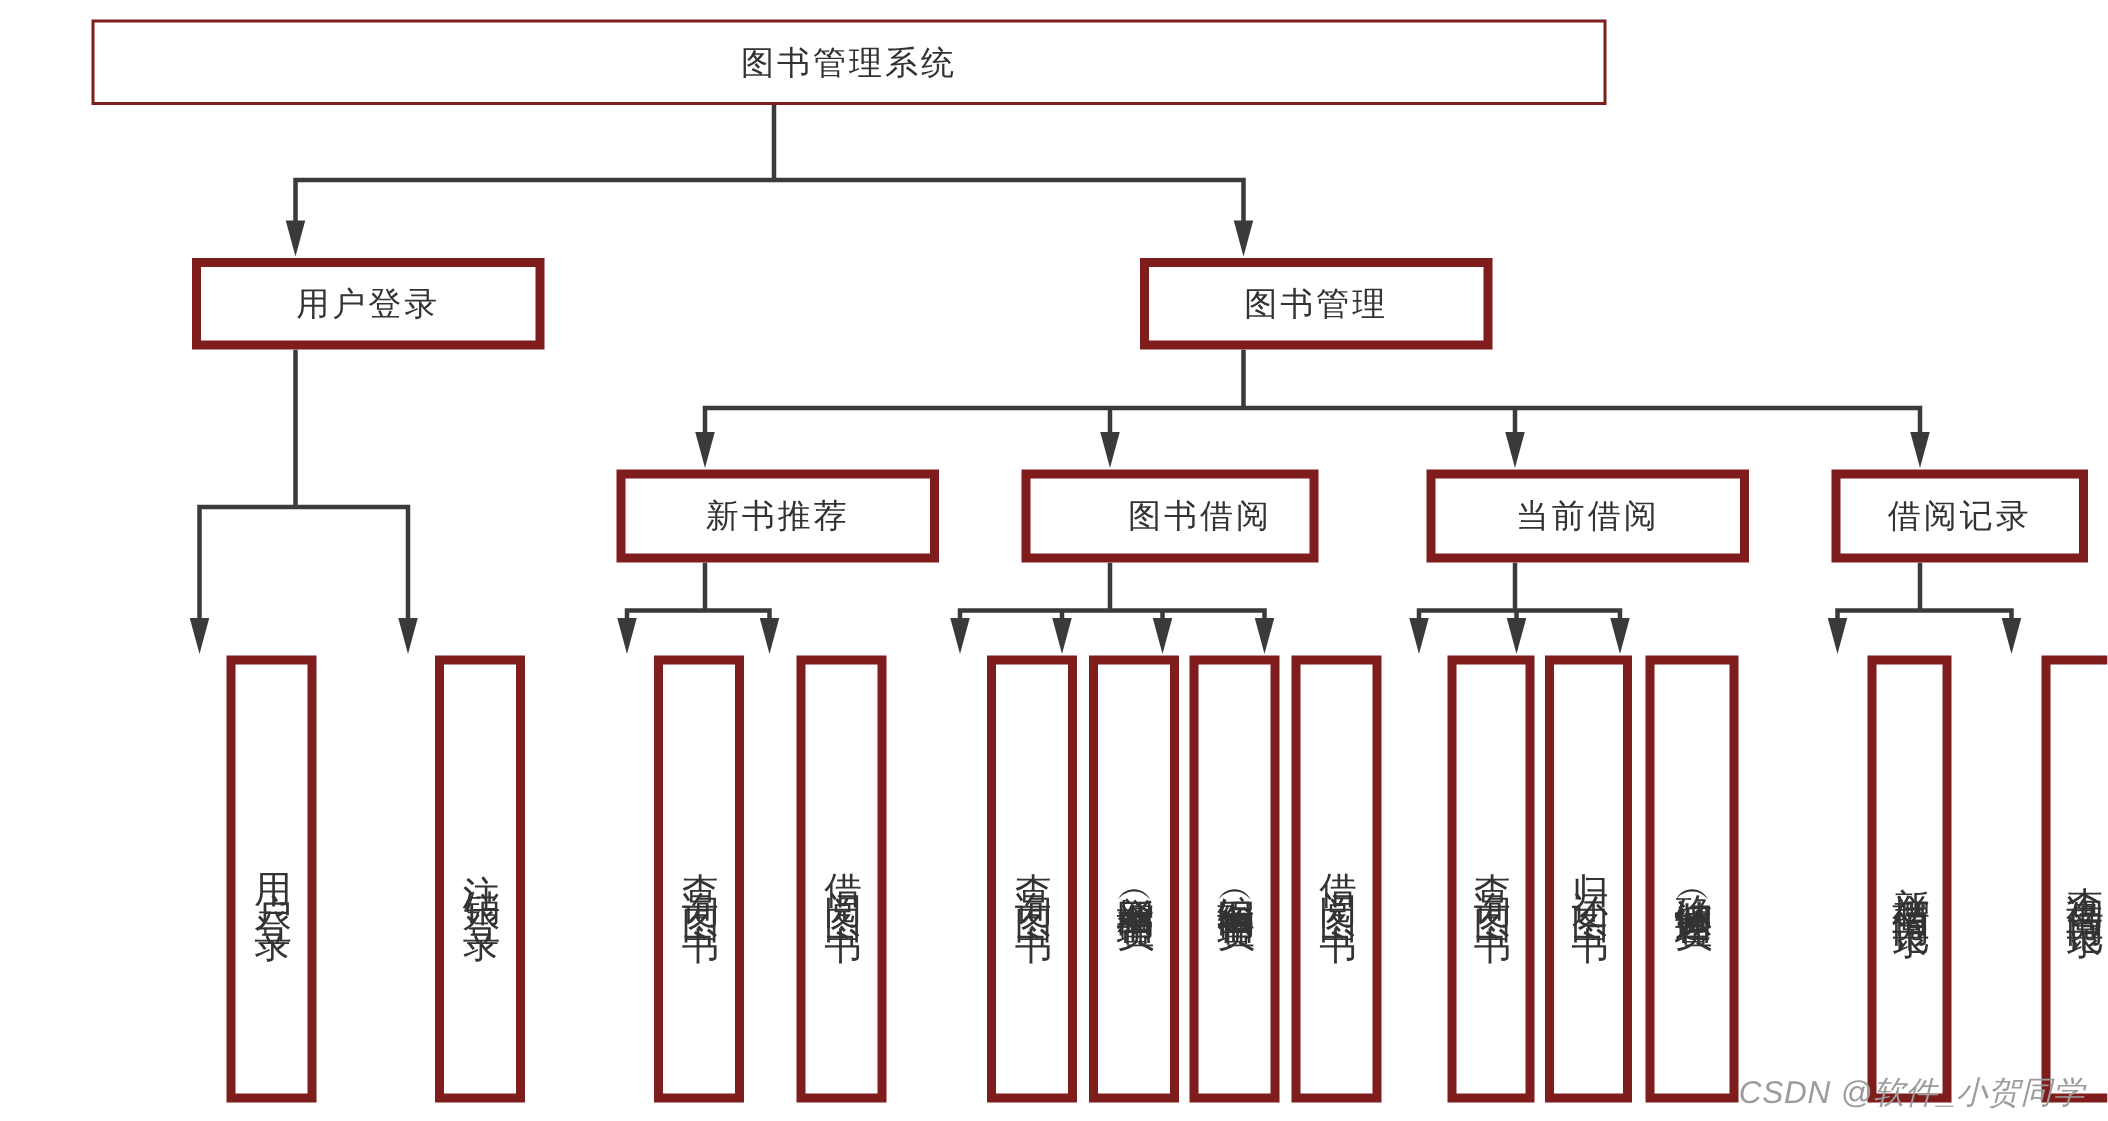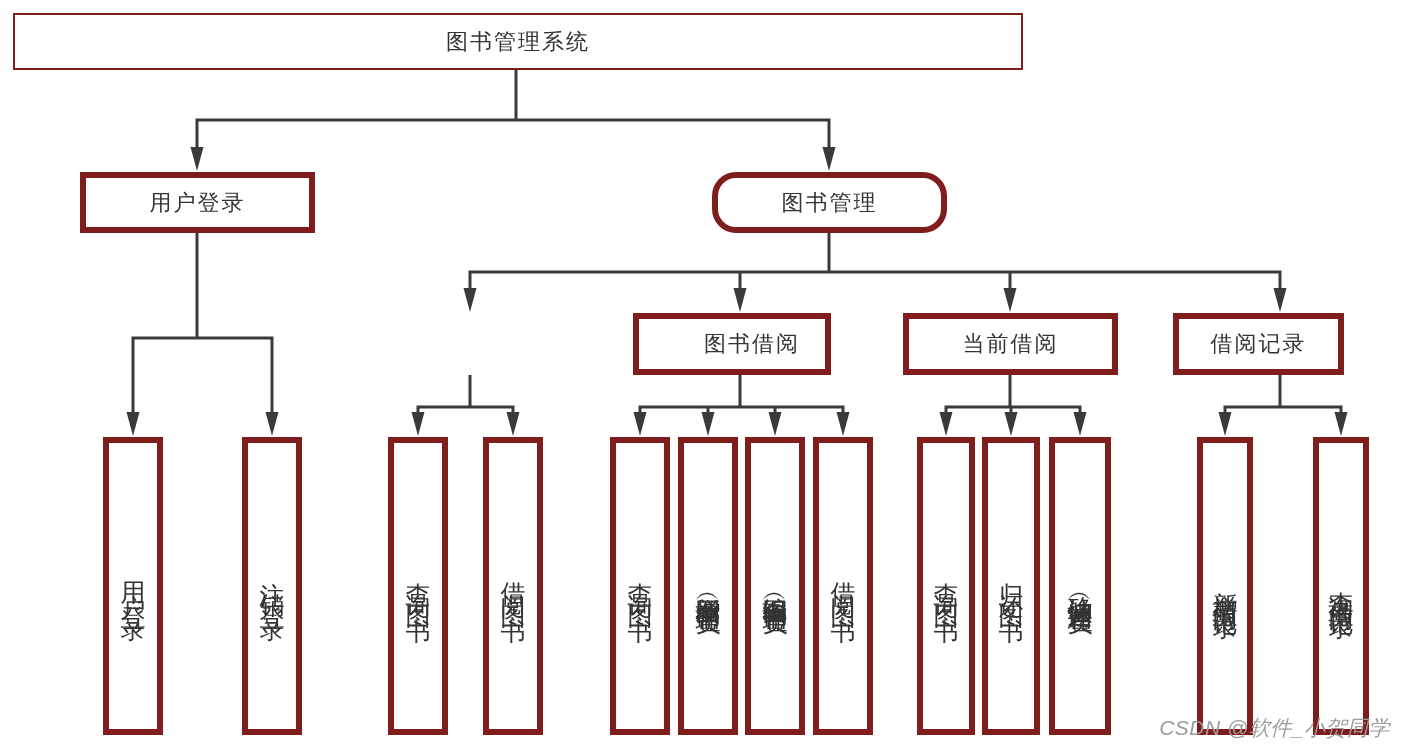--- a/index.html
+++ b/index.html
@@ -24,20 +24,21 @@
   }
   .box {
     position: absolute;
     box-sizing: border-box;
     background: #ffffff;
     border: 6px solid #7f1d1d;
     display: flex;
     align-items: center;
     justify-content: center;
     color: #333333;
+    margin-left: 48px;
   }
   .box.root { border-width: 2px; }
   .box.h span {
     font-size: 22px;
     letter-spacing: 2px;
     white-space: nowrap;
   }
   .box.v span {
     writing-mode: vertical-rl;
     text-orientation: mixed;
@@ -98,24 +99,27 @@
     </g>
   </svg>
 
   <div class="box h root" style="left:13px; top:13px; width:1010px; height:57px;">
     <span>图书管理系统</span>
   </div>
 
   <div class="box h" style="left:80px; top:172px; width:235px; height:61px;">
     <span>用户登录</span>
   </div>
-  <div class="box h" style="left:712px; top:172px; width:235px; height:61px;border-radius:24px;">
+  <div class="box h" style="left:712px; top:172px; width:235px; height:61px;">
     <span>图书管理</span>
   </div>
 
+  <div class="box h" style="left:363px; top:313px; width:215px; height:62px;">
+    <span>新书推荐</span>
+  </div>
   <div class="box h" style="left:633px; top:313px; width:198px; height:62px;padding-left:40px;">
     <span>图书借阅</span>
   </div>
   <div class="box h" style="left:903px; top:313px; width:215px; height:62px;text-align:right;">
     <span>当前借阅</span>
   </div>
   <div class="box h" style="left:1173px; top:313px; width:171px; height:62px;font-family:Liberation Mono, monospace;">
     <span>借阅记录</span>
   </div>
 

